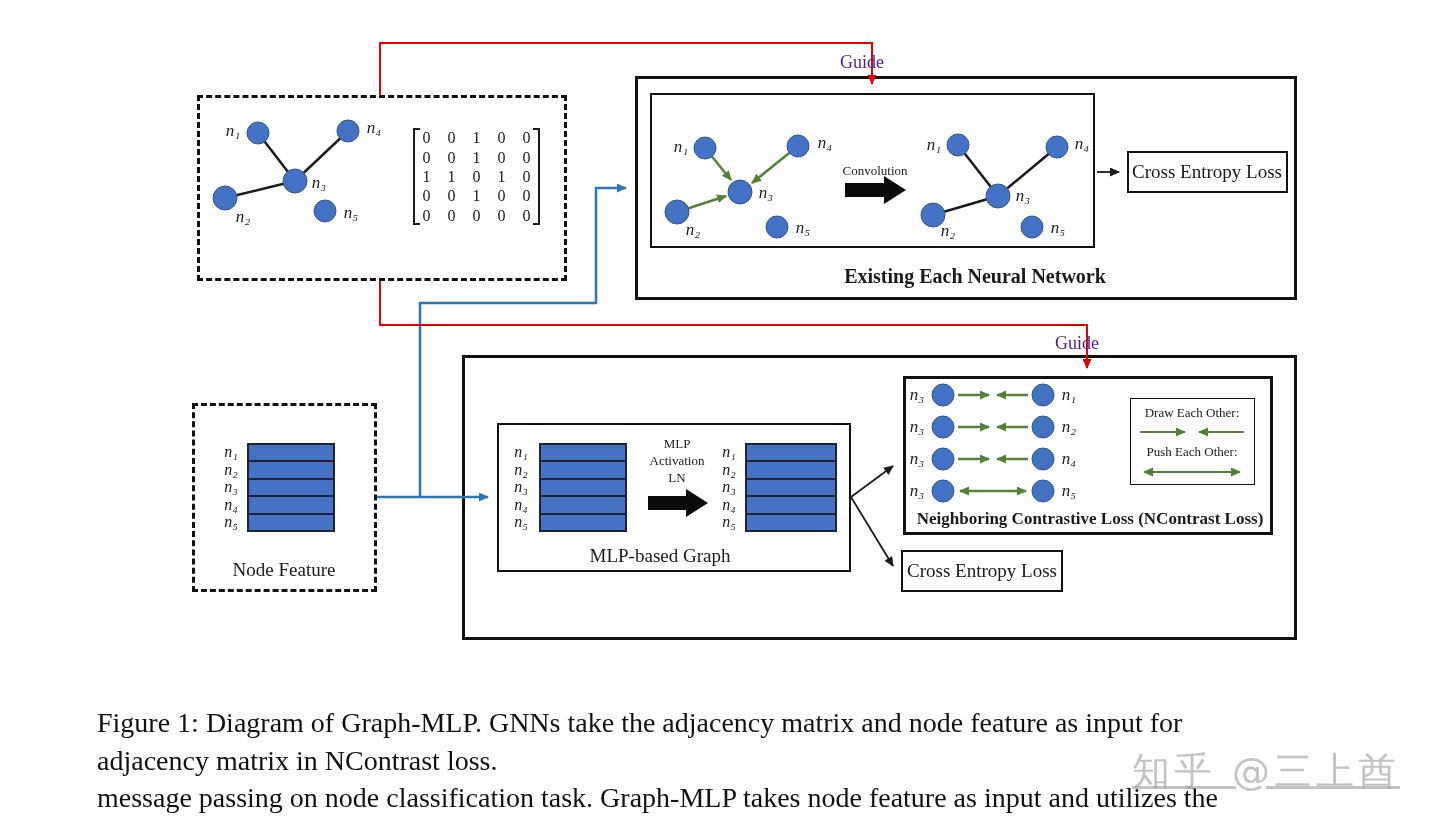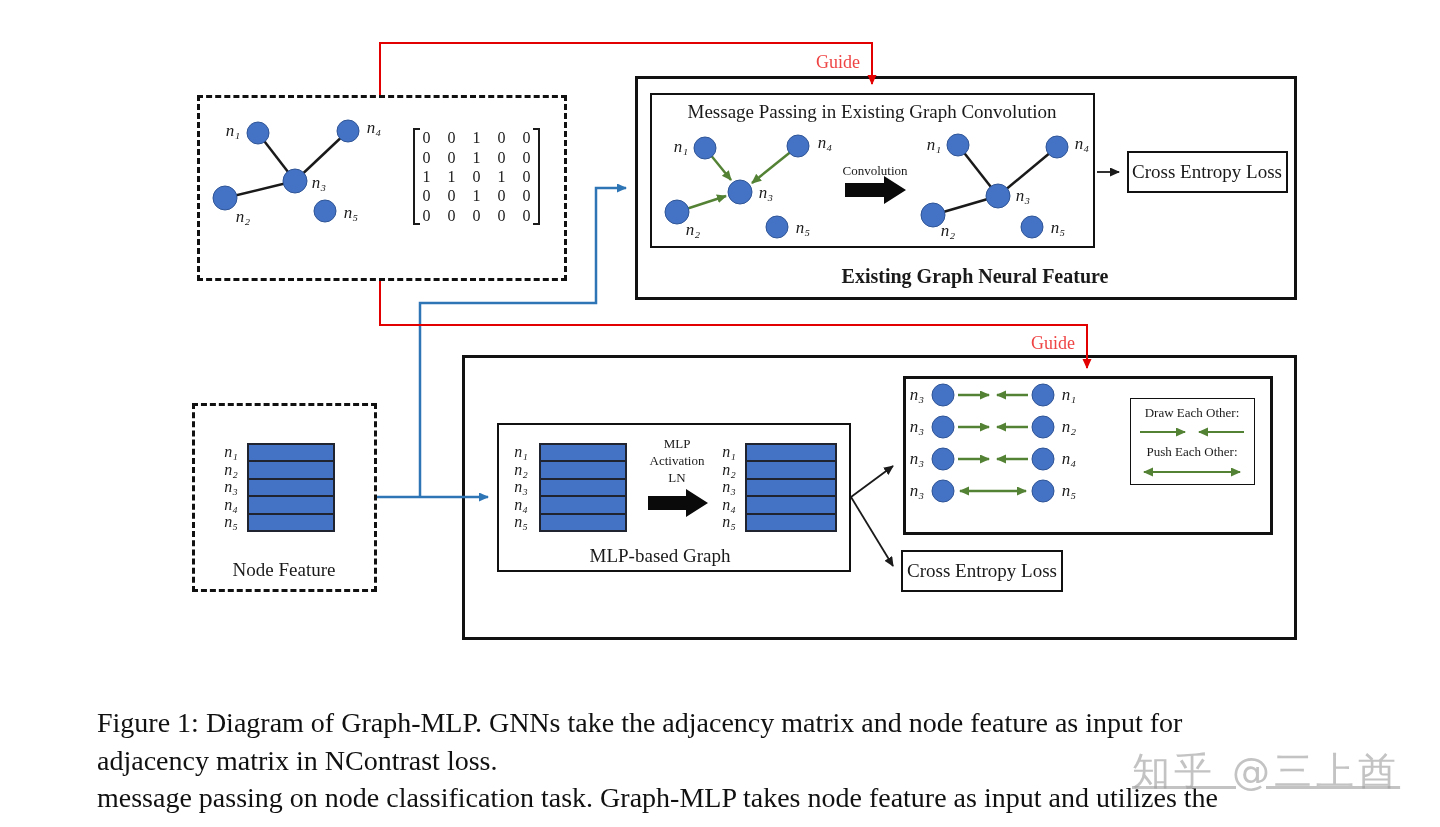--- a/index.html
+++ b/index.html
@@ -5,21 +5,21 @@
   html,body{margin:0;padding:0;background:#ffffff;}
   .canvas{position:relative;width:1440px;height:827px;background:#ffffff;overflow:hidden;
           font-family:"Liberation Serif","DejaVu Serif",serif;color:#1a1a1a;}
   svg.layer{position:absolute;left:0;top:0;z-index:2;}
   .box{position:absolute;box-sizing:border-box;border:2px solid #111;background:transparent;z-index:1;}
   .bold3{border-width:3px;}
   .dash{border-style:dashed;border-width:3px;}
   .lbl{position:absolute;white-space:nowrap;transform:translate(-50%,-50%);z-index:3;}
   .it{font-style:italic;}
   .b{font-weight:bold;}
-  .red{color:#ef4444;}
+  .red{color:#4c1d95;margin-left:24px;}
   .f14{font-size:13px;} .f15{font-size:13px;} .f16{font-size:16px;} .f17{font-size:17px;}
   .f18{font-size:18px;} .f19{font-size:19px;} .f20{font-size:20px;}
   .stack{position:absolute;box-sizing:border-box;display:flex;flex-direction:column;
          border:2px solid #1f2430;z-index:3;}
   .stack .r{flex:1;background:#4472C4;border-top:2px solid #1f2430;}
   .stack .r:first-child{border-top:none;}
   .matrix{position:absolute;display:flex;z-index:3;}
   .brk{width:7px;border:2px solid #1a1a1a;box-sizing:border-box;}
   .brk.l{border-right:none;}
   .brk.r{border-left:none;}
@@ -181,34 +181,33 @@
 
   <div class="lbl it f17" style="left:233px;top:131px">n₁</div>
   <div class="lbl it f17" style="left:374px;top:128px">n₄</div>
   <div class="lbl it f17" style="left:319px;top:183px">n₃</div>
   <div class="lbl it f17" style="left:243px;top:217px">n₂</div>
   <div class="lbl it f17" style="left:351px;top:213px">n₅</div>
 
   <div class="lbl red f18" style="left:838px;top:62px">Guide</div>
   <div class="lbl red f18" style="left:1053px;top:343px">Guide</div>
 
-  <div class="lbl f19" style="left:872px;top:112px">Message Passing in Existing Graph Convolution</div>
   <div class="lbl it f17" style="left:681px;top:147px">n₁</div>
   <div class="lbl it f17" style="left:825px;top:143px">n₄</div>
   <div class="lbl it f17" style="left:766px;top:193px">n₃</div>
   <div class="lbl it f17" style="left:693px;top:230px">n₂</div>
   <div class="lbl it f17" style="left:803px;top:228px">n₅</div>
   <div class="lbl f15" style="left:875px;top:171px">Convolution</div>
   <div class="lbl it f17" style="left:934px;top:145px">n₁</div>
   <div class="lbl it f17" style="left:1082px;top:144px">n₄</div>
   <div class="lbl it f17" style="left:1023px;top:196px">n₃</div>
   <div class="lbl it f17" style="left:948px;top:231px">n₂</div>
   <div class="lbl it f17" style="left:1058px;top:228px">n₅</div>
   <div class="lbl f19" style="left:1207px;top:172px">Cross Entropy Loss</div>
-  <div class="lbl b f20" style="left:975px;top:276px">Existing Graph Neural Feature</div>
+  <div class="lbl b f20" style="left:975px;top:276px">Existing Each Neural Network</div>
 
   <div class="lbl it f16" style="left:231px;top:452px">n₁</div>
   <div class="lbl it f16" style="left:231px;top:470px">n₂</div>
   <div class="lbl it f16" style="left:231px;top:487px">n₃</div>
   <div class="lbl it f16" style="left:231px;top:505px">n₄</div>
   <div class="lbl it f16" style="left:231px;top:522px">n₅</div>
   <div class="lbl f19" style="left:284px;top:570px">Node Feature</div>
 
   <div class="lbl it f16" style="left:521px;top:452px">n₁</div>
   <div class="lbl it f16" style="left:521px;top:470px">n₂</div>
@@ -228,20 +227,21 @@
   <div class="lbl it f17" style="left:917px;top:395px">n₃</div>
   <div class="lbl it f17" style="left:1069px;top:395px">n₁</div>
   <div class="lbl it f17" style="left:917px;top:427px">n₃</div>
   <div class="lbl it f17" style="left:1069px;top:427px">n₂</div>
   <div class="lbl it f17" style="left:917px;top:459px">n₃</div>
   <div class="lbl it f17" style="left:1069px;top:459px">n₄</div>
   <div class="lbl it f17" style="left:917px;top:491px">n₃</div>
   <div class="lbl it f17" style="left:1069px;top:491px">n₅</div>
   <div class="lbl f14" style="left:1192px;top:413px">Draw Each Other:</div>
   <div class="lbl f14" style="left:1192px;top:452px">Push Each Other:</div>
+  <div class="lbl b f17" style="left:1090px;top:519px">Neighboring Contrastive Loss (NContrast Loss)</div>
   <div class="lbl f19" style="left:982px;top:571px">Cross Entropy Loss</div>
 
   <div class="caption">
     <div>Figure 1: Diagram of Graph-MLP. GNNs take the adjacency matrix and node feature as input for</div>
     <div>adjacency matrix in NContrast loss.</div>
     <div>message passing on node classification task. Graph-MLP takes node feature as input and utilizes the</div>
   </div>
 
   <div class="watermark">知乎 @三上酋</div>
 

